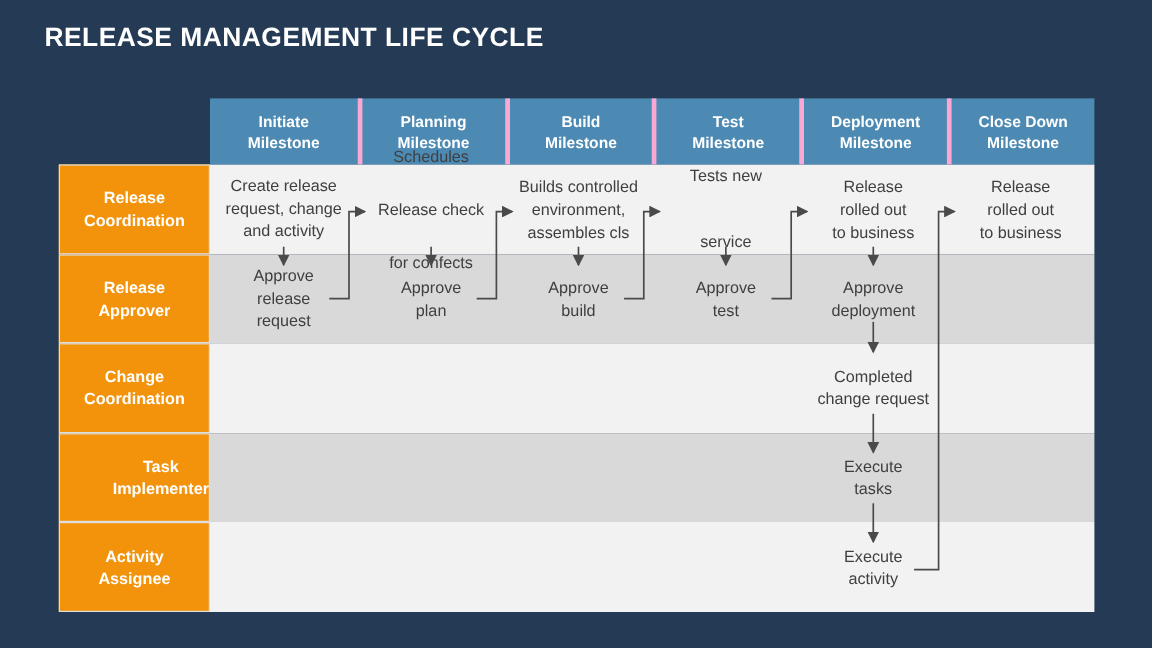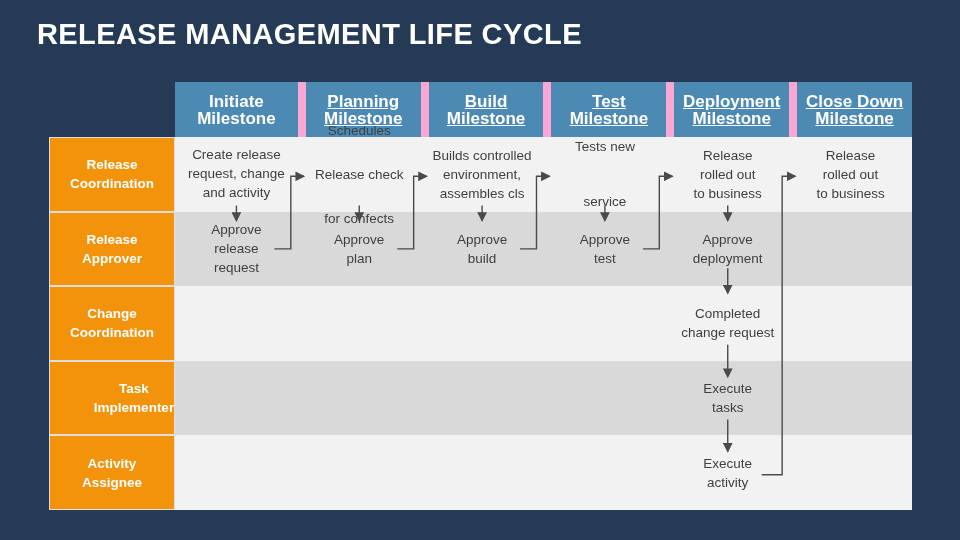--- a/index.html
+++ b/index.html
@@ -3,31 +3,31 @@
 <meta charset="utf-8">
 <style>
   html,body{margin:0;padding:0;background:#253B55;}
   .slide{
     position:relative;width:960px;height:540px;overflow:hidden;
     background:#253B55;
     font-family:"Liberation Sans",sans-serif;
   }
   .title{
     position:absolute;left:37px;top:18px;
-    font-size:29px;font-weight:700;letter-spacing:.4px;
+    font-size:22px;font-weight:700;letter-spacing:.4px;
     color:#FFFFFF;white-space:nowrap;
   }
   .hcell{
     position:absolute;box-sizing:border-box;
     background:#4C8AB4;color:#FFFFFF;
-    font-size:17px;font-weight:700;line-height:17px;
+    font-size:13px;font-weight:700;line-height:17px;
     display:flex;flex-direction:column;align-items:center;justify-content:center;
     text-align:center;
   }
-  .hcell.sep{border-left:8px solid #f9a8d4;text-decoration:underline;}
+  .hcell.sep{border-left:4px solid #f9a8d4;}
   .stripe{position:absolute;}
   .role{
     position:absolute;box-sizing:border-box;
     background:#F2930B;color:#FFFFFF;
     font-size:13.5px;font-weight:700;line-height:19px;
     display:flex;flex-direction:column;align-items:center;justify-content:center;
     text-align:center;border:1px solid #DEDEDE;
   }
   .cell{
     position:absolute;box-sizing:border-box;

